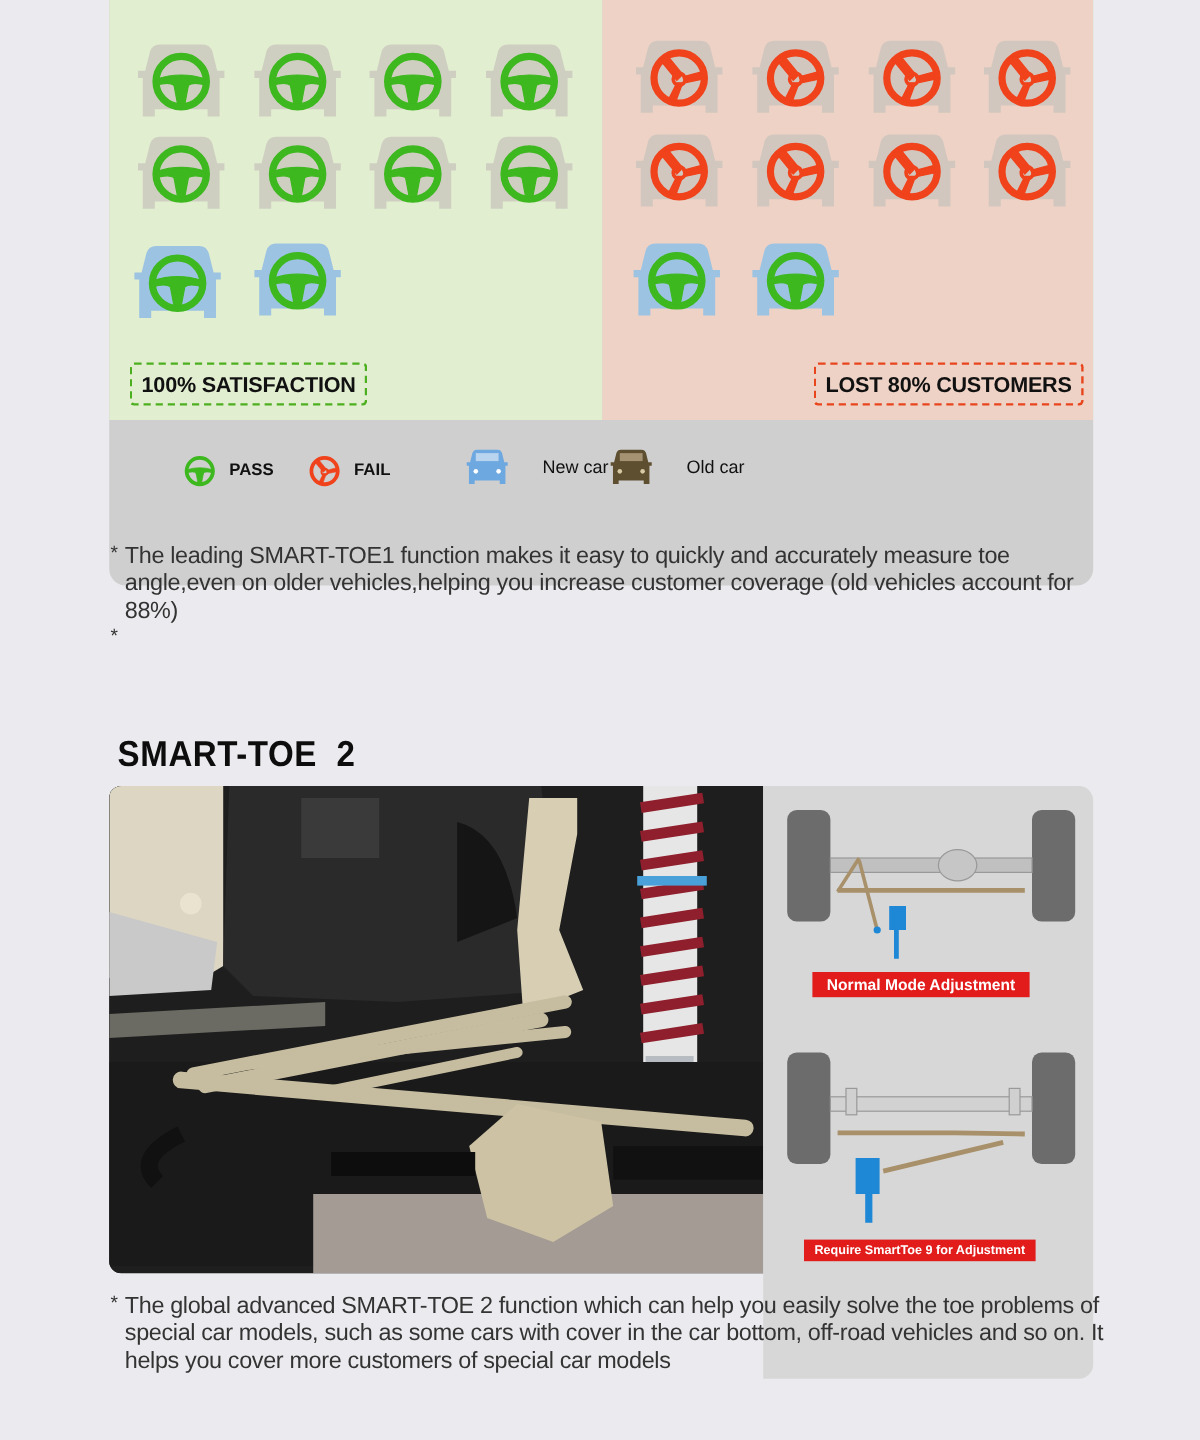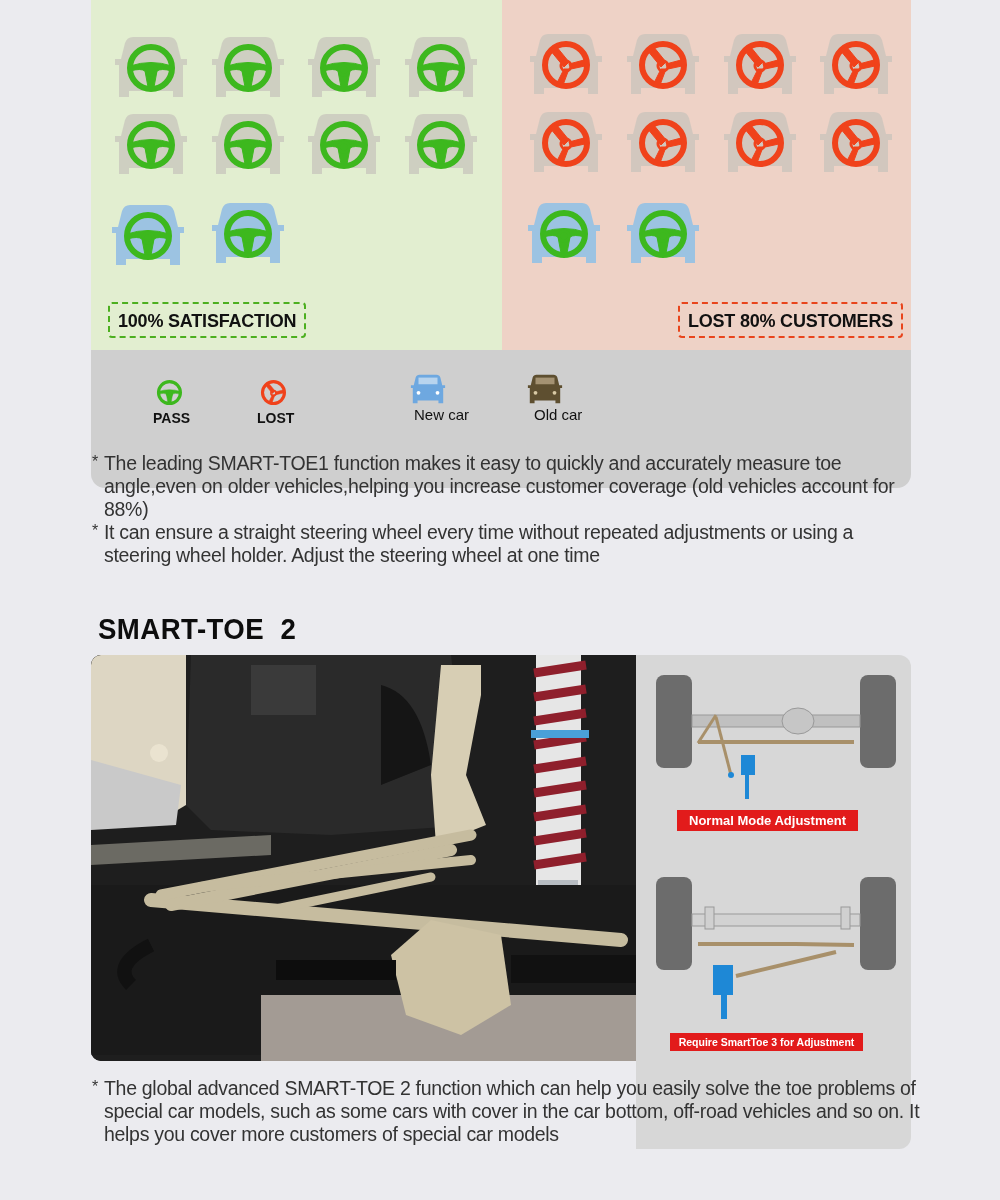--- a/index.html
+++ b/index.html
@@ -12,21 +12,21 @@
   .panel.fail { left: 411px; width: 409px; background: #eed2c6; text-align: right; }
 
   .cell { position: absolute; width: 80px; height: 64px; }
   .cell svg { position: absolute; left: 0; top: 0; }
 
   .badge { position: absolute; top: 302px; height: 36px; padding: 0 8px; font-weight: bold; font-size: 18px; line-height: 34px; color: #111; border: 2px dashed; border-radius: 4px; letter-spacing: -0.2px; }
   .badge.green { left: 17px; border-color: #4caf1f; }
   .badge.red { right: 8px; border-color: #e8451c; }
 
   .legend { position: absolute; left: 0; top: 350px; width: 820px; height: 78px; }
-  .leg-item { position: absolute; top: 22px; display: flex; align-items: center; flex-direction: column; }
+  .leg-item { position: absolute; top: 22px; display: flex; align-items: center; }
   .leg-label { font-size: 14px; font-weight: bold; color: #111; margin-left: 6px; }
   .leg-label.it { font-weight: normal; font-size: 15px; margin-left: 27px; }
 
   .notes { position: absolute; left: 92px; width: 830px; color: #333; font-size: 19.5px; line-height: 23px; letter-spacing: -0.3px; }
   .note { position: relative; padding-left: 12px; }
   .note .star { position: absolute; left: 0; top: -2px; font-size: 16px; }
 
   .h2 { position: absolute; left: 98px; top: 612px; font-size: 30px; font-weight: bold; color: #0d0d0d; letter-spacing: 0.5px; transform: scaleX(0.92); transform-origin: left; }
 
   .photo { position: absolute; left: 91px; top: 655px; width: 545px; height: 406px; border-radius: 10px 0 0 10px; overflow: hidden; background: #1d1d1d; }
@@ -240,21 +240,21 @@
           </g>
         </svg>
       <span class="leg-label">PASS</span>
     </div>
     <div class="leg-item" style="left:160px">
       <svg width="38" height="38" viewBox="0 0 80 64">
           <g fill="#f0421b" stroke="#f0421b" transform="translate(-3,-1) scale(1.1)">
             <use href="#wheel-fail"></use>
           </g>
         </svg>
-      <span class="leg-label">LOST</span>
+      <span class="leg-label">FAIL</span>
     </div>
     <div class="leg-item" style="left:296px">
       <svg width="38" height="34" viewBox="0 0 80 64">
           <use href="#car-shape" fill="#6ea8e0"></use>
           <rect x="20" y="8" width="40" height="14" fill="#b8d4ee"></rect>
           <circle cx="20" cy="40" r="4" fill="#fff"></circle>
           <circle cx="60" cy="40" r="4" fill="#fff"></circle>
         </svg>
       <span class="leg-label it">New car</span>
     </div>
@@ -270,21 +270,20 @@
   </div>
 </section>
 
 <div class="notes" style="top:452px">
   <div class="note">
     <span class="star">*</span>
     <span>The leading SMART-TOE1 function makes it easy to quickly and accurately measure toe angle,even on older vehicles,helping you increase customer coverage (old vehicles account for 88%)</span>
   </div>
   <div class="note">
     <span class="star">*</span>
-    <span>It can ensure a straight steering wheel every time without repeated adjustments or using a steering wheel holder. Adjust the steering wheel at one time</span>
   </div>
 </div>
 
 <div class="h2" style="white-space:pre">SMART-TOE  2</div>
 
 <div class="photo" title="Off-road vehicle front suspension with steering linkage">
   <svg width="545" height="406" viewBox="0 0 545 406">
     <rect width="545" height="406" fill="#1e1e1e"></rect>
     <path d="M0 0 L95 0 L95 150 L70 165 L0 160 Z" fill="#ddd6c3"></path>
     <path d="M0 105 L90 130 L85 170 L0 175 Z" fill="#c9c9c9"></path>
@@ -342,21 +341,21 @@
       <rect x="224" y="222" width="36" height="93" rx="8" fill="#6c6c6c"></rect>
       <rect x="56" y="259" width="168" height="12" fill="#d2d2d2" stroke="#999"></rect>
       <rect x="69" y="252" width="9" height="22" fill="#d0d0d0" stroke="#999"></rect>
       <rect x="205" y="252" width="9" height="22" fill="#d0d0d0" stroke="#999"></rect>
       <path d="M62 289 L160 289 L218 290" stroke="#a8906a" stroke-width="4" fill="none"></path>
       <path d="M100 321 L200 297" stroke="#a8906a" stroke-width="4"></path>
       <path d="M77 310 h20 v30 h-6 v24 h-6 v-24 h-8 z" fill="#1e88d6"></path>
     </g>
   </svg>
   <div class="dlabel" style="left:41px;top:155px;width:181px;height:21px;font-size:13px;line-height:21px">Normal Mode Adjustment</div>
-  <div class="dlabel" style="left:34px;top:378px;width:193px;height:18px;font-size:10.5px;line-height:18px">Require SmartToe 3 for Adjustment</div>
+  <div class="dlabel" style="left:34px;top:378px;width:193px;height:18px;font-size:10.5px;line-height:18px">Require SmartToe 9 for Adjustment</div>
 </div>
 
 <div class="notes" style="top:1077px">
   <div class="note">
     <span class="star">*</span>
     <span>The global advanced SMART-TOE 2 function which can help you easily solve the toe problems of special car models, such as some cars with cover in the car bottom, off-road vehicles and so on. It helps you cover more customers of special car models</span>
   </div>
 </div>
 
 </body></html>

